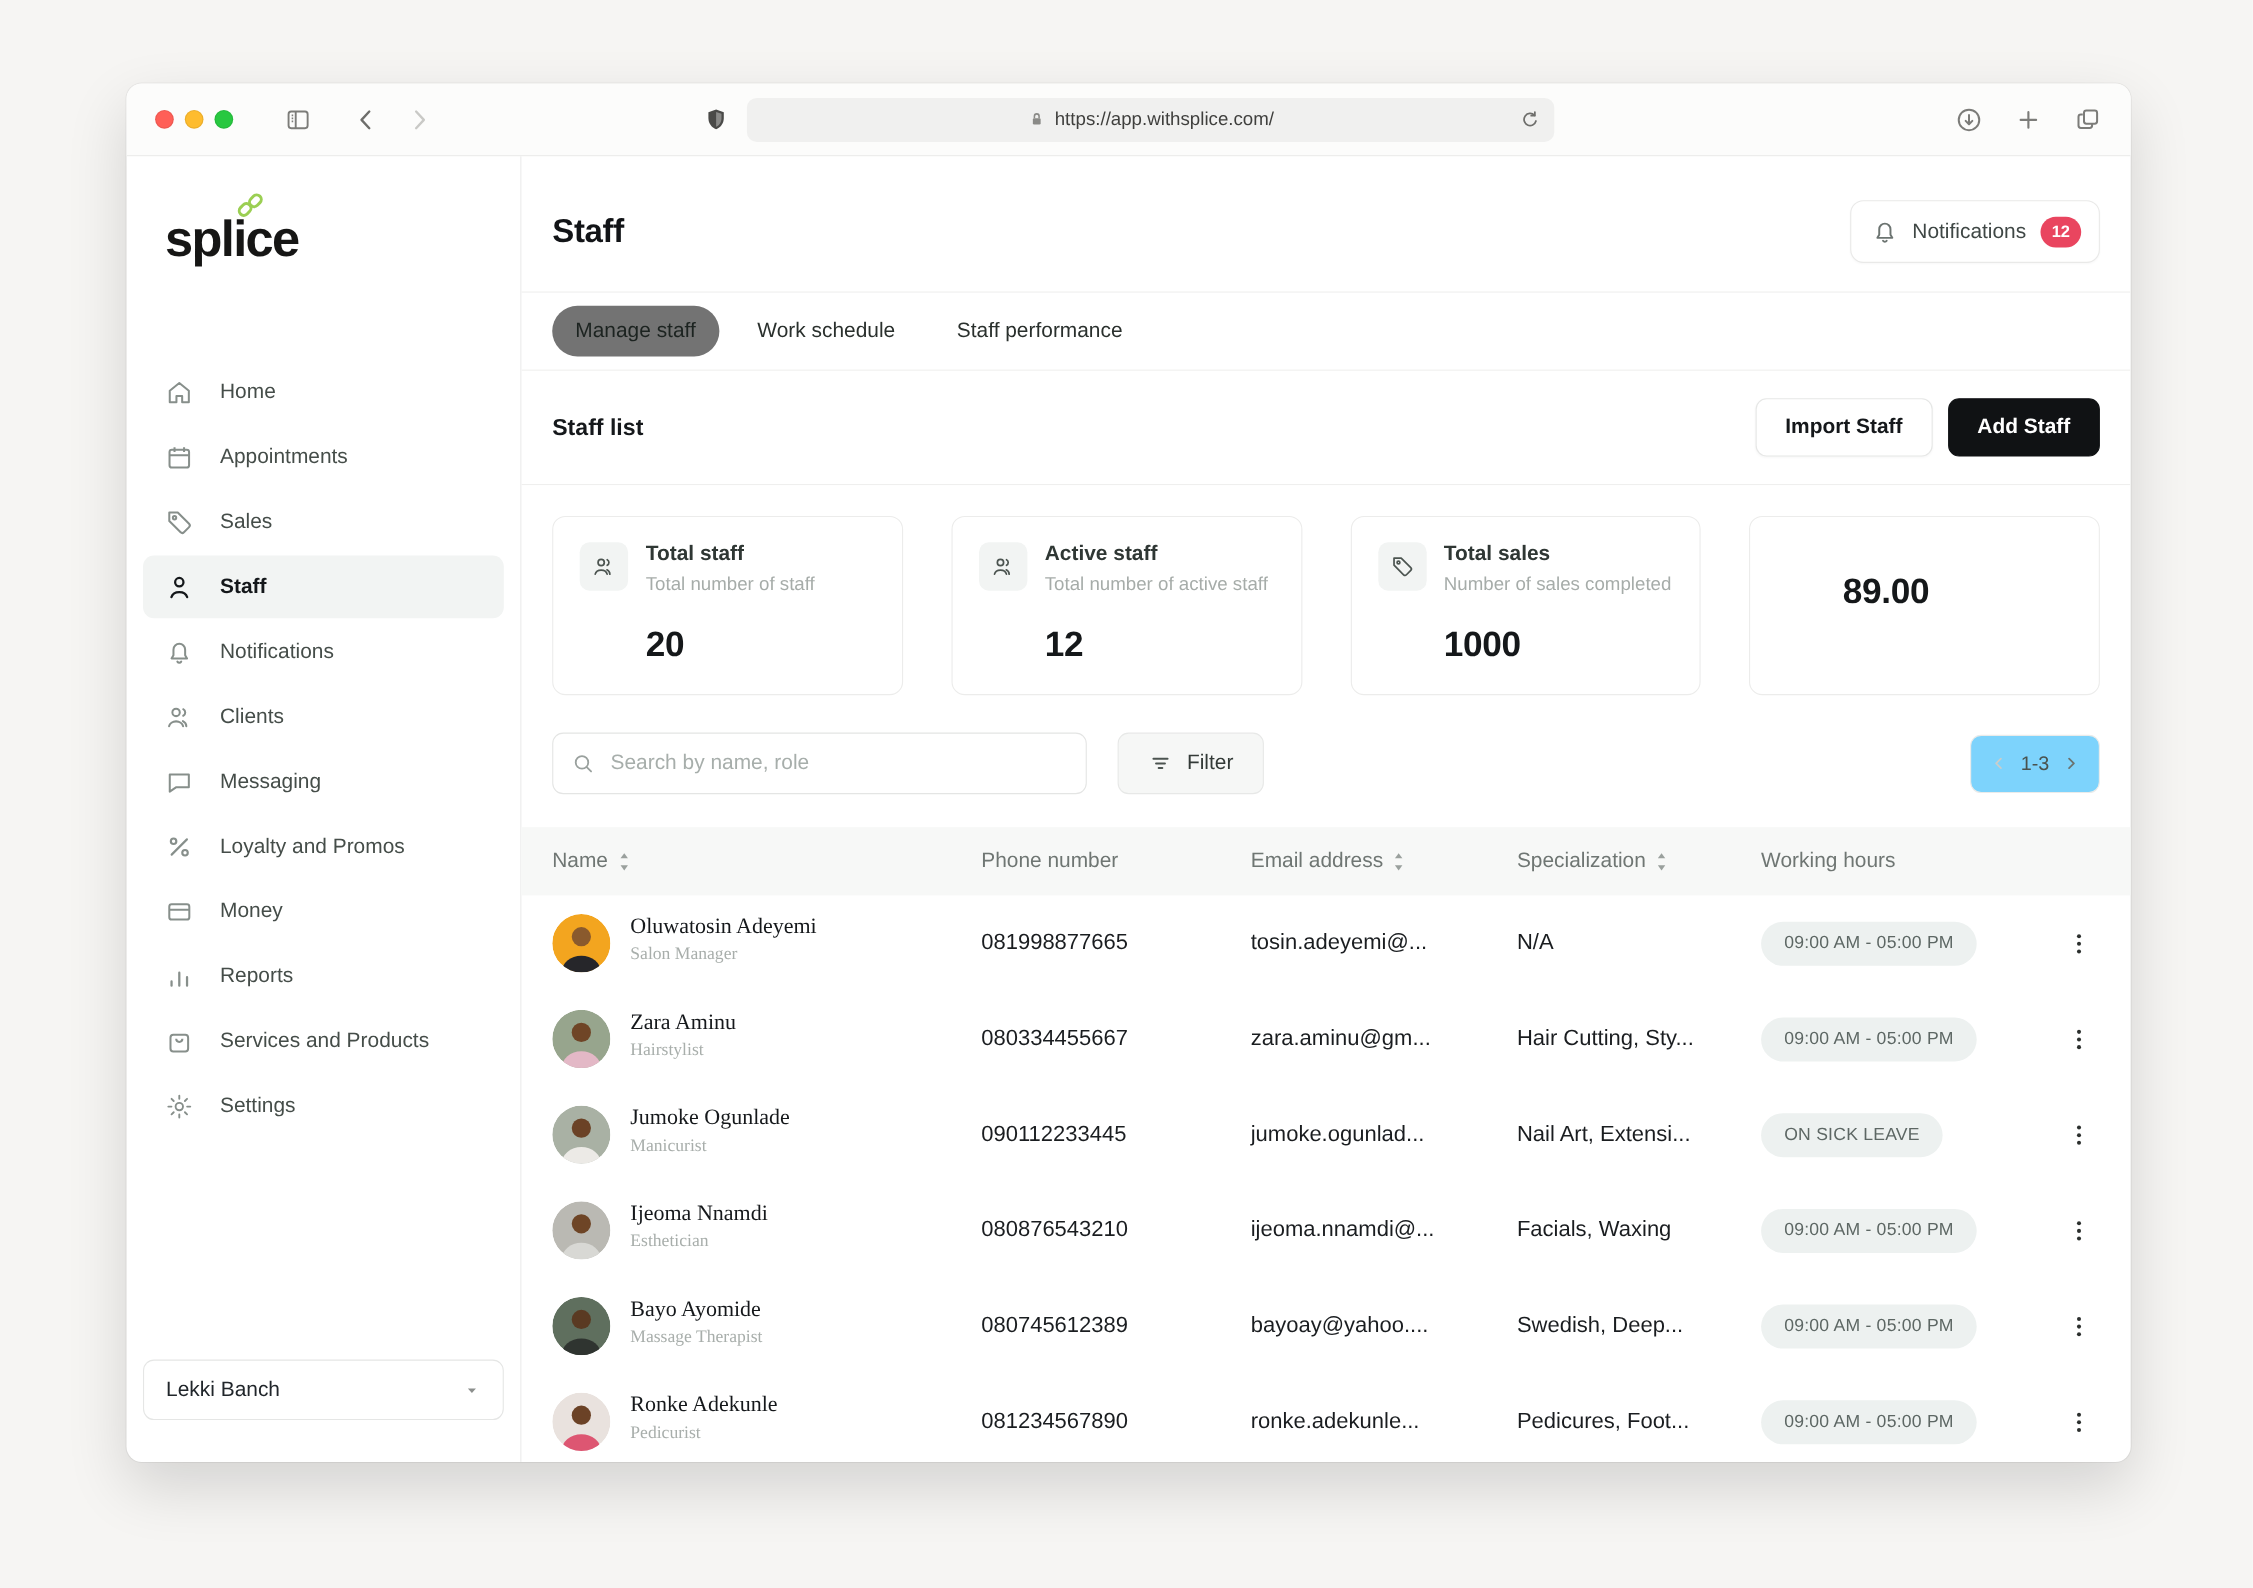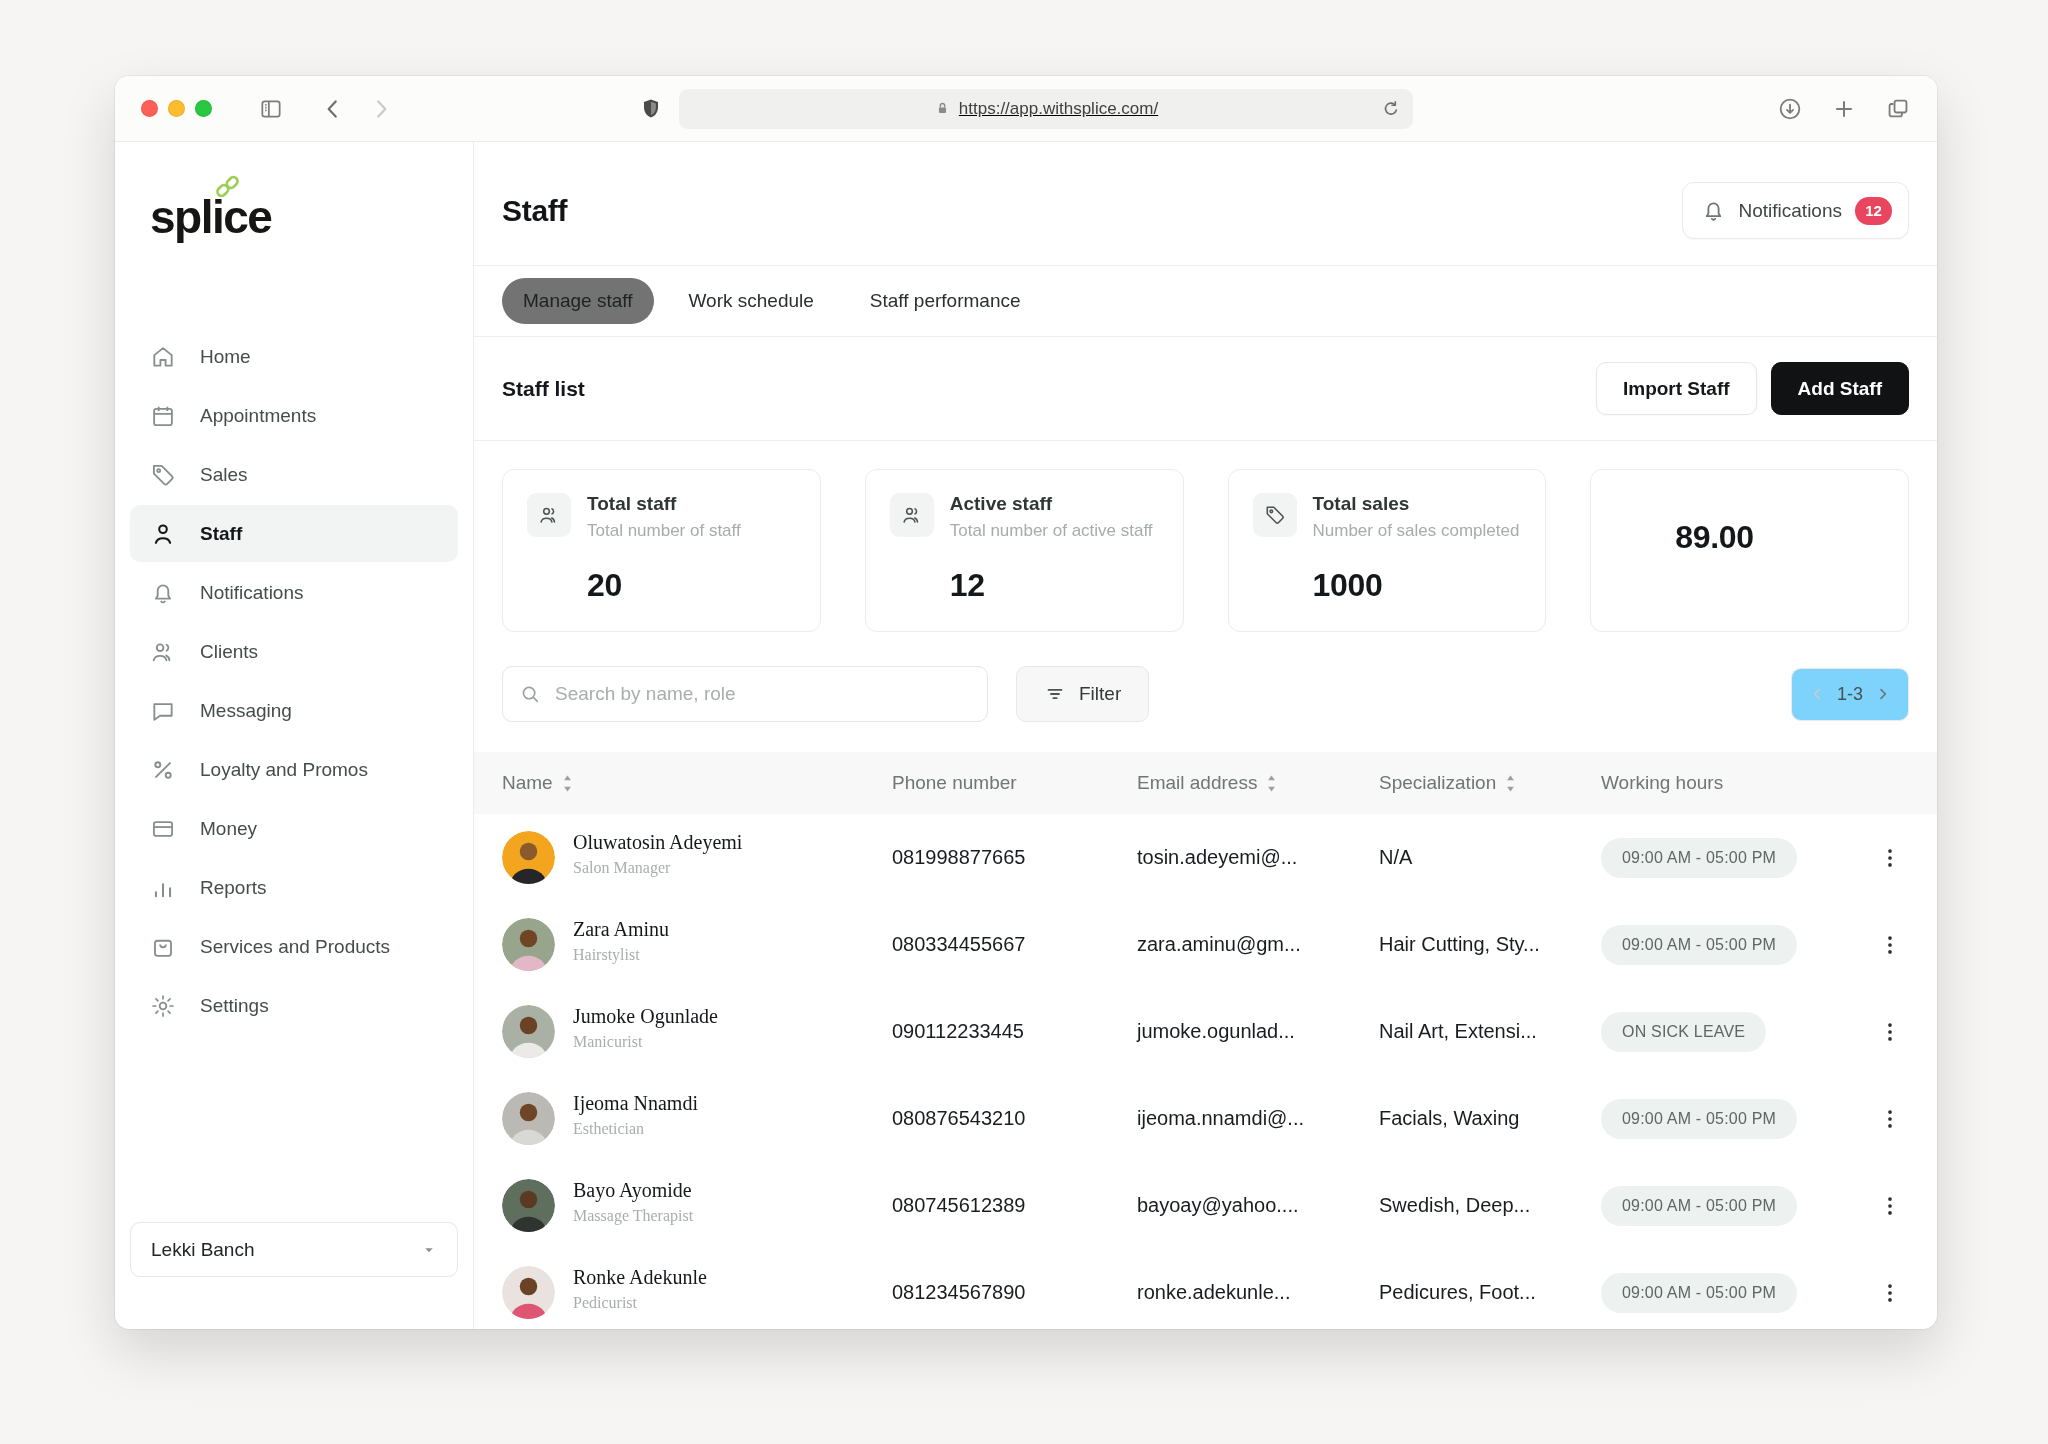--- a/index.html
+++ b/index.html
@@ -27,36 +27,36 @@
   }
   .lights { display:flex; gap:10px; }
   .light { width:17px; height:17px; border-radius:50%; }
   .light.red { background:#ff5f57; box-shadow:inset 0 0 0 1px rgba(0,0,0,.08);}
   .light.yellow { background:#febc2e; box-shadow:inset 0 0 0 1px rgba(0,0,0,.08);}
   .light.green { background:#28c840; box-shadow:inset 0 0 0 1px rgba(0,0,0,.08);}
   .chrome-btn { width:26px; height:26px; color:#7c7c79; }
   .toggle { margin-left:46px; }
   .nav-back { margin-left:36px; color:#6e6e6b; }
   .nav-fwd { margin-left:22px; color:#c9c9c6; }
-  .chrome-center { position:absolute; left:50%; transform:translateX(-50%); display:flex; align-items:center; gap:16px;text-decoration:underline; }
+  .chrome-center { position:absolute; left:50%; transform:translateX(-50%); display:flex; align-items:center; gap:16px; }
   .shield { width:24px; height:24px; color:#4a4a48; }
   .urlbar {
     width:734px; height:40px; background:#f0f0ef; border-radius:9px;
     display:flex; align-items:center; justify-content:center; position:relative;
   }
   .urlbar .lock { width:17px; height:17px; color:#8a8a87; margin-right:8px; }
   .url-text { font-size:17px; color:#3f3f3d; }
   .refresh { position:absolute; right:12px; width:20px; height:20px; color:#6e6e6b; }
   .chrome-right { margin-left:auto; display:flex; align-items:center; gap:28px; color:#7f7f7c; }
 
   
   .app { flex:1; display:flex; min-height:0; }
   .sidebar {
     width:359px; flex:none; border-right:1px solid #ececeb;
-    display:flex; flex-direction:column; padding:34px 15px 52px 15px;
+    display:flex; flex-direction:column; padding:34px 15px 38px 15px;
   }
   .logo { position:relative; margin:14px 0 0 20px; width:fit-content; }
   .logo-text { font-size:46px; font-weight:bold; color:#161615; letter-spacing:-1.5px; }
   .logo-leaf { position:absolute; top:-17px; left:64px; width:27px; height:27px; color:#9bcf53; transform:rotate(-8deg); }
   .nav { margin-top:84px; display:flex; flex-direction:column; gap:2px; }
   .nav-item {
     display:flex; align-items:center; gap:24px; height:57px; padding:0 20px;
     border-radius:10px; color:#454d49; font-size:19px; cursor:default;
   }
   .nav-item .ic { width:26px; height:26px; color:#878f8b; }

